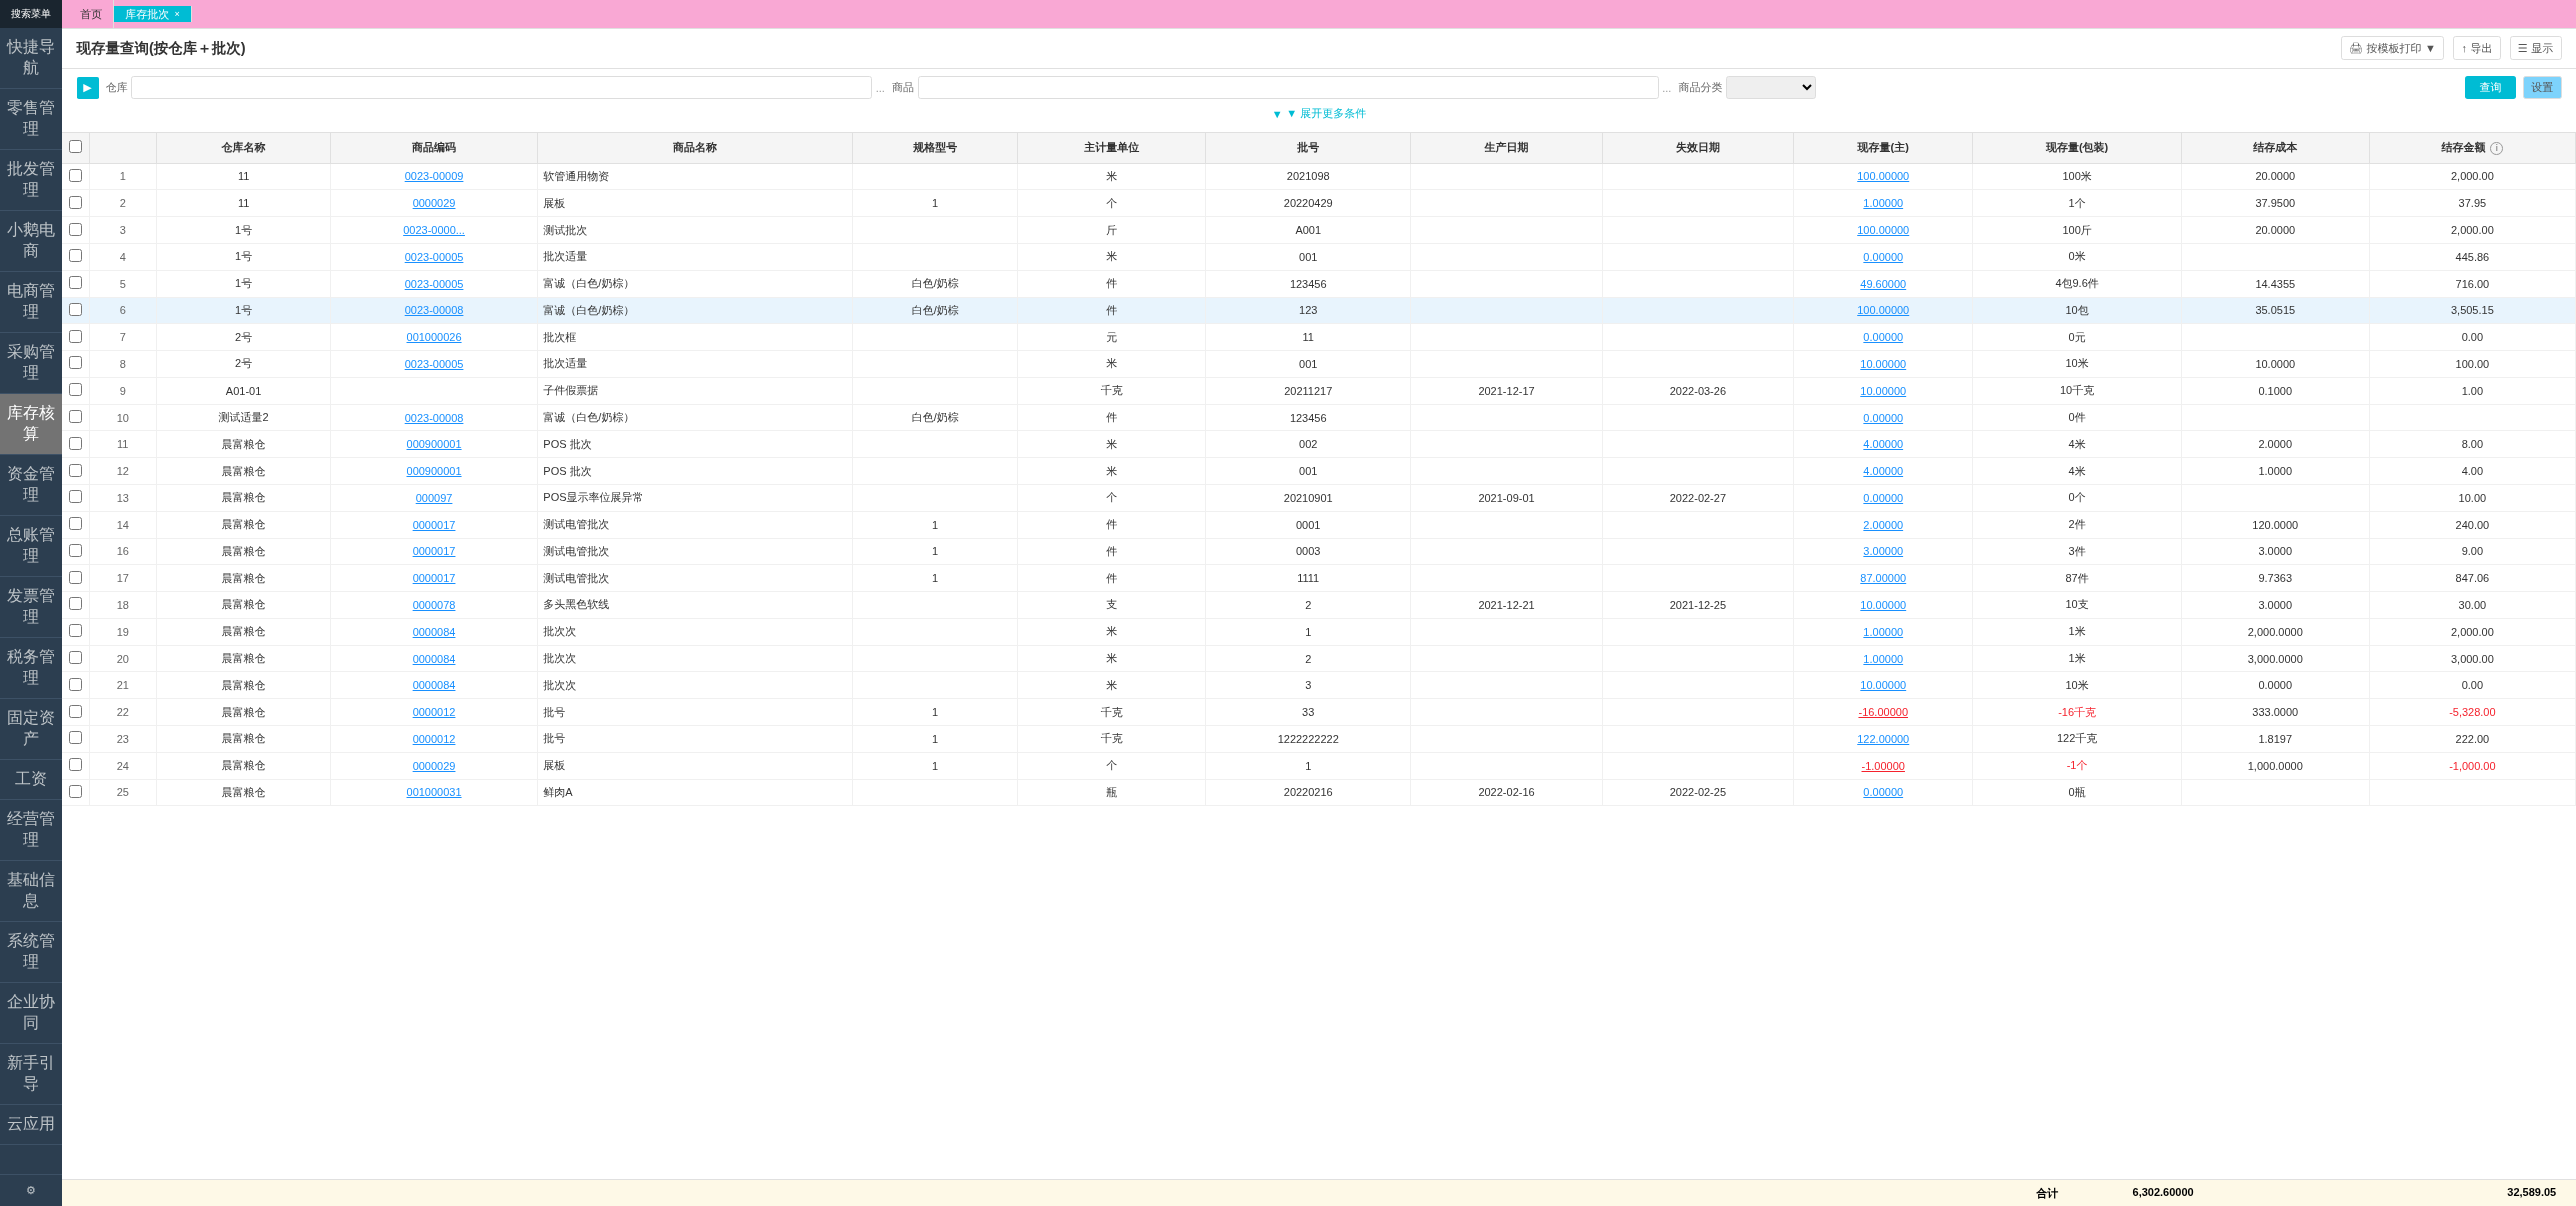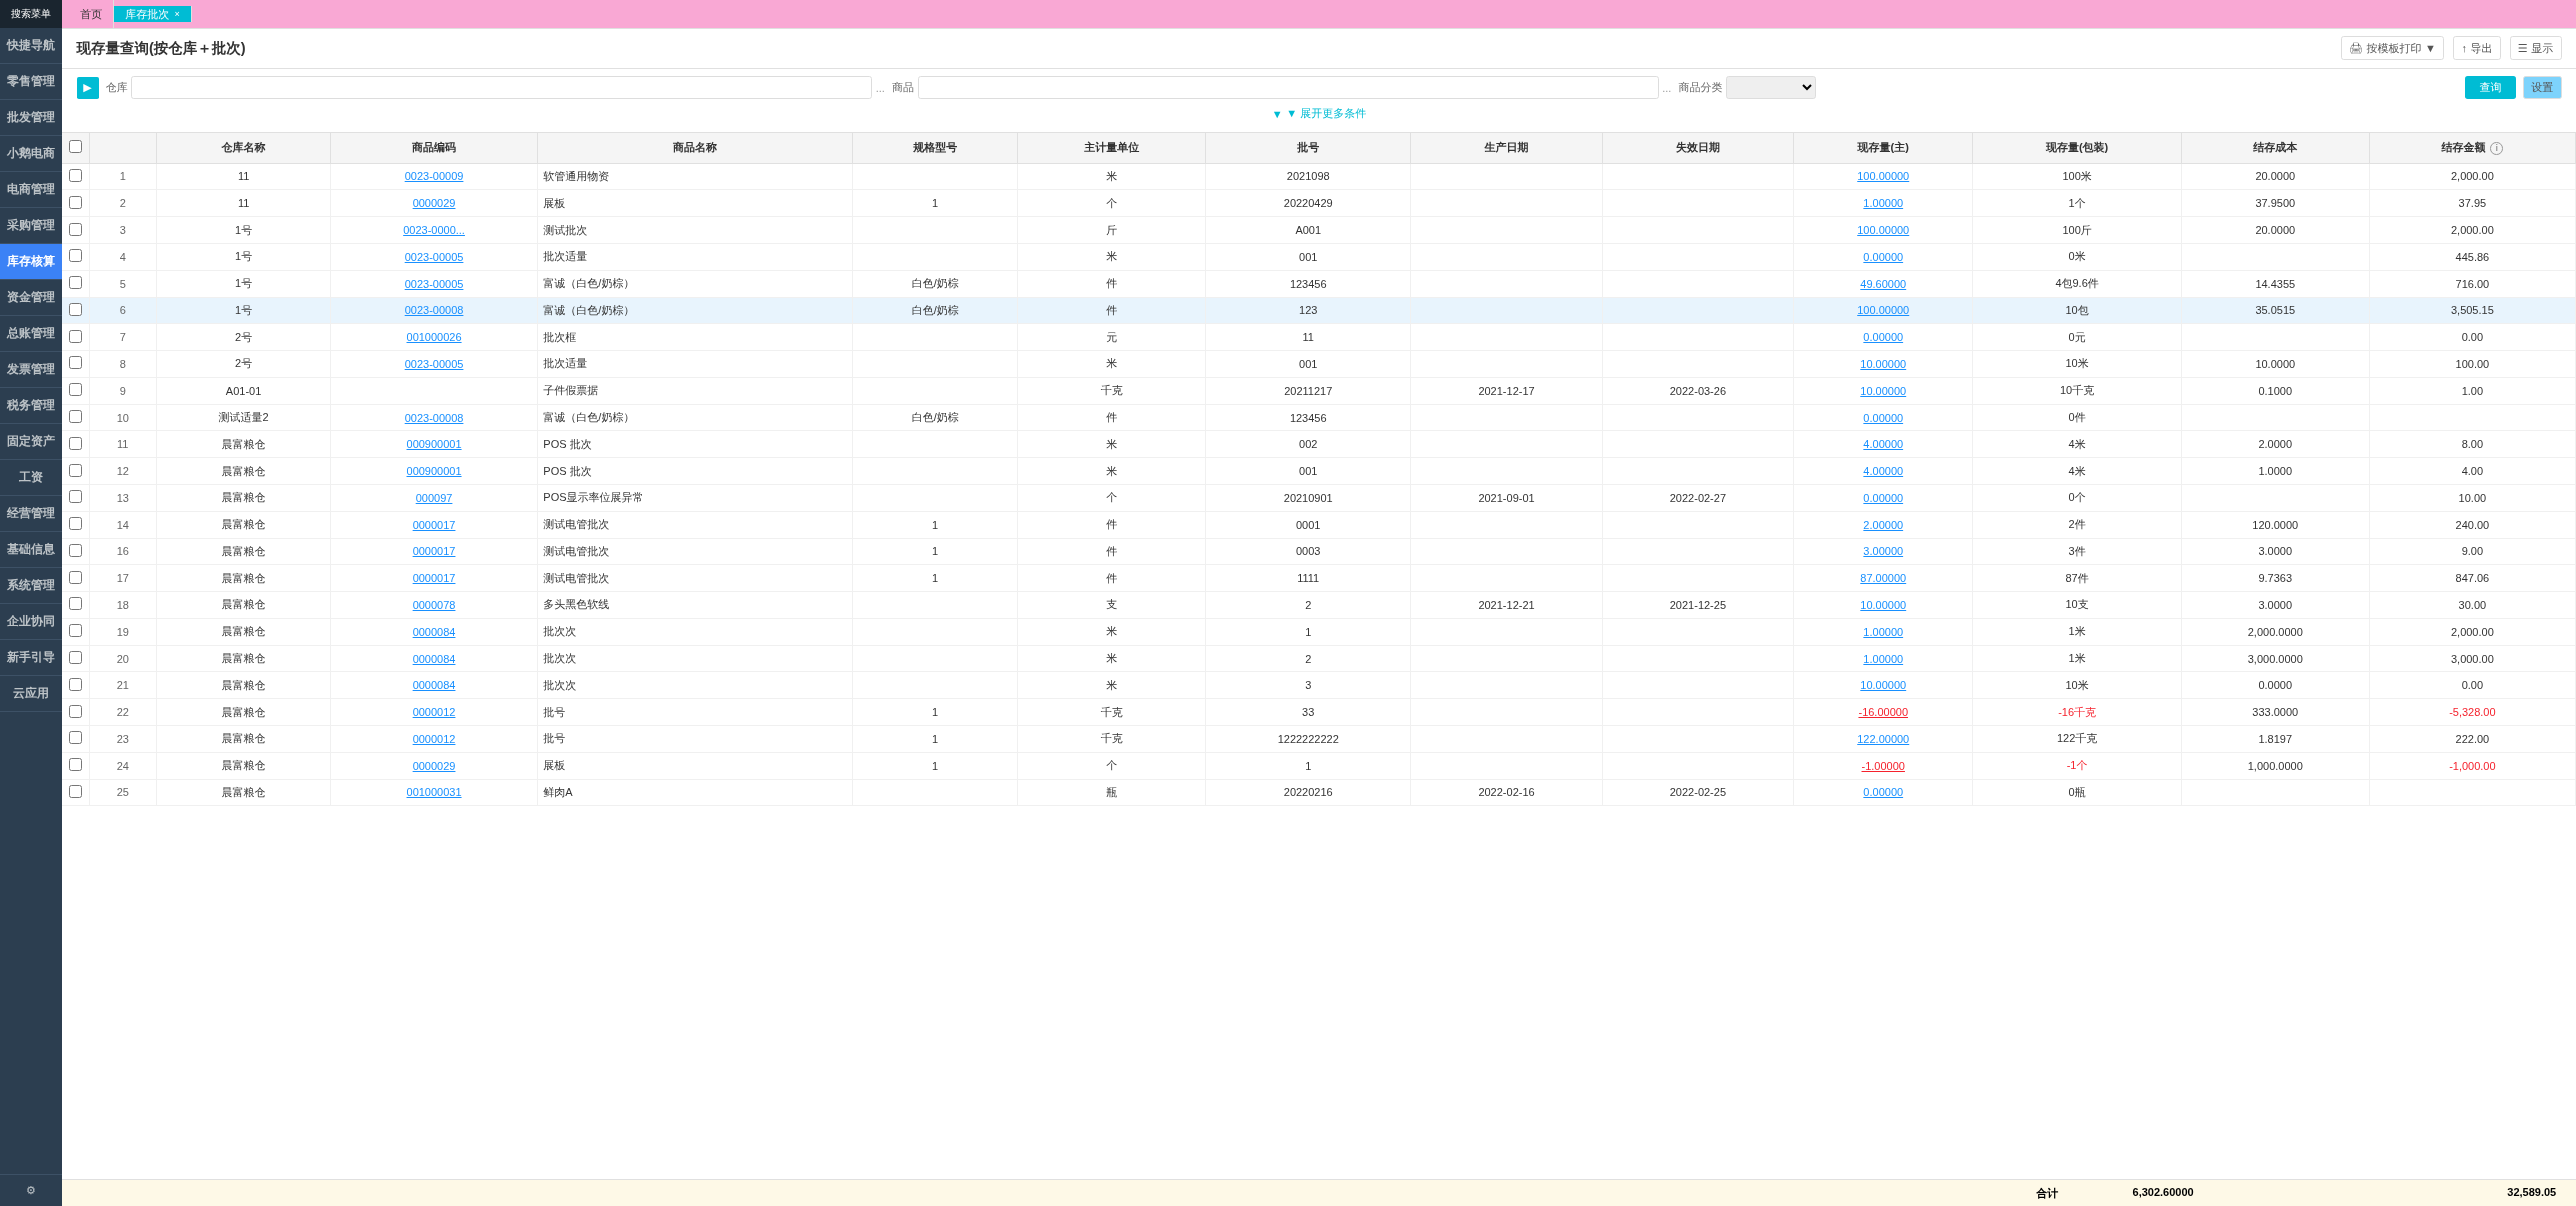--- a/index.html
+++ b/index.html
@@ -22,27 +22,26 @@
       padding: 7.2px 0;
       text-align: center;
       color: #fff;
       font-size: 10px;
       cursor: pointer;
     }
     .sidebar-item {
       width: 100%;
       padding: 9px 3.6px;
       text-align: center;
-      font-size: 12px;
+      font-size: 16px;
       color: #bdc3c7;
       cursor: pointer;
       border-bottom: 0.9px solid #3d5166;
-      font-weight: bold;
-    }
-    .sidebar-item.active { background: #3b82f6; color: #fff; }
+    }
+    .sidebar-item.active { background: #737373; color: #fff; }
     .sidebar-bottom {
       margin-top: auto;
       width: 100%;
       padding: 9px 3.6px;
       text-align: center;
       color: #bdc3c7;
       cursor: pointer;
       border-top: 0.9px solid #3d5166;
     }
 

